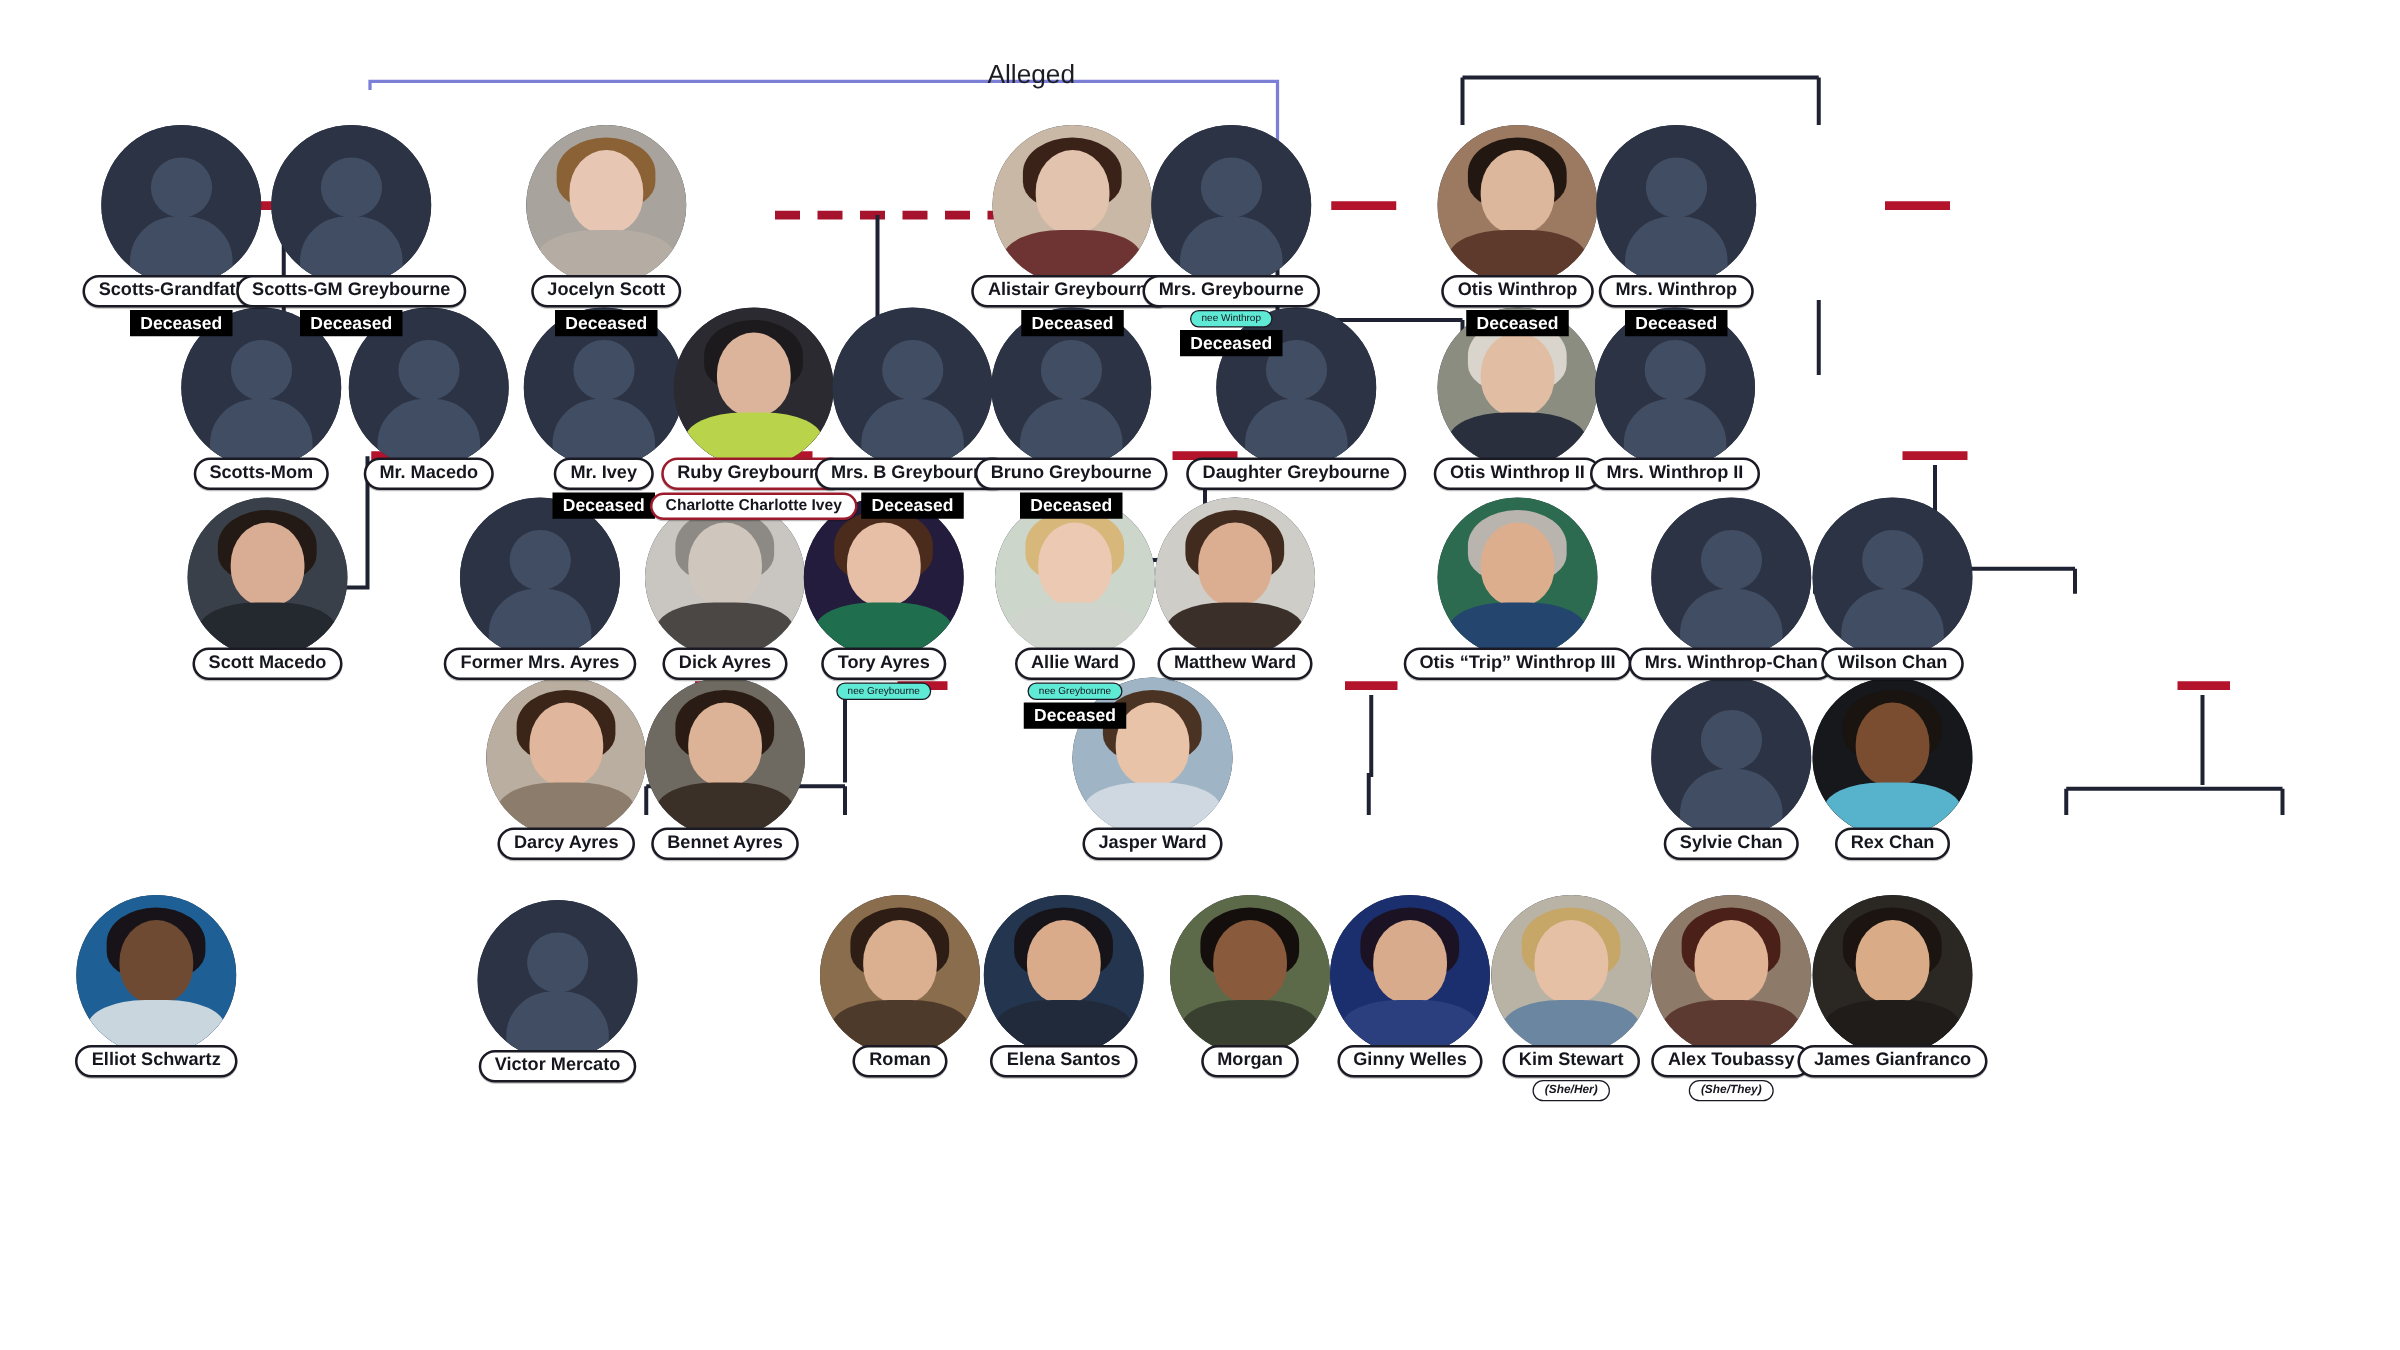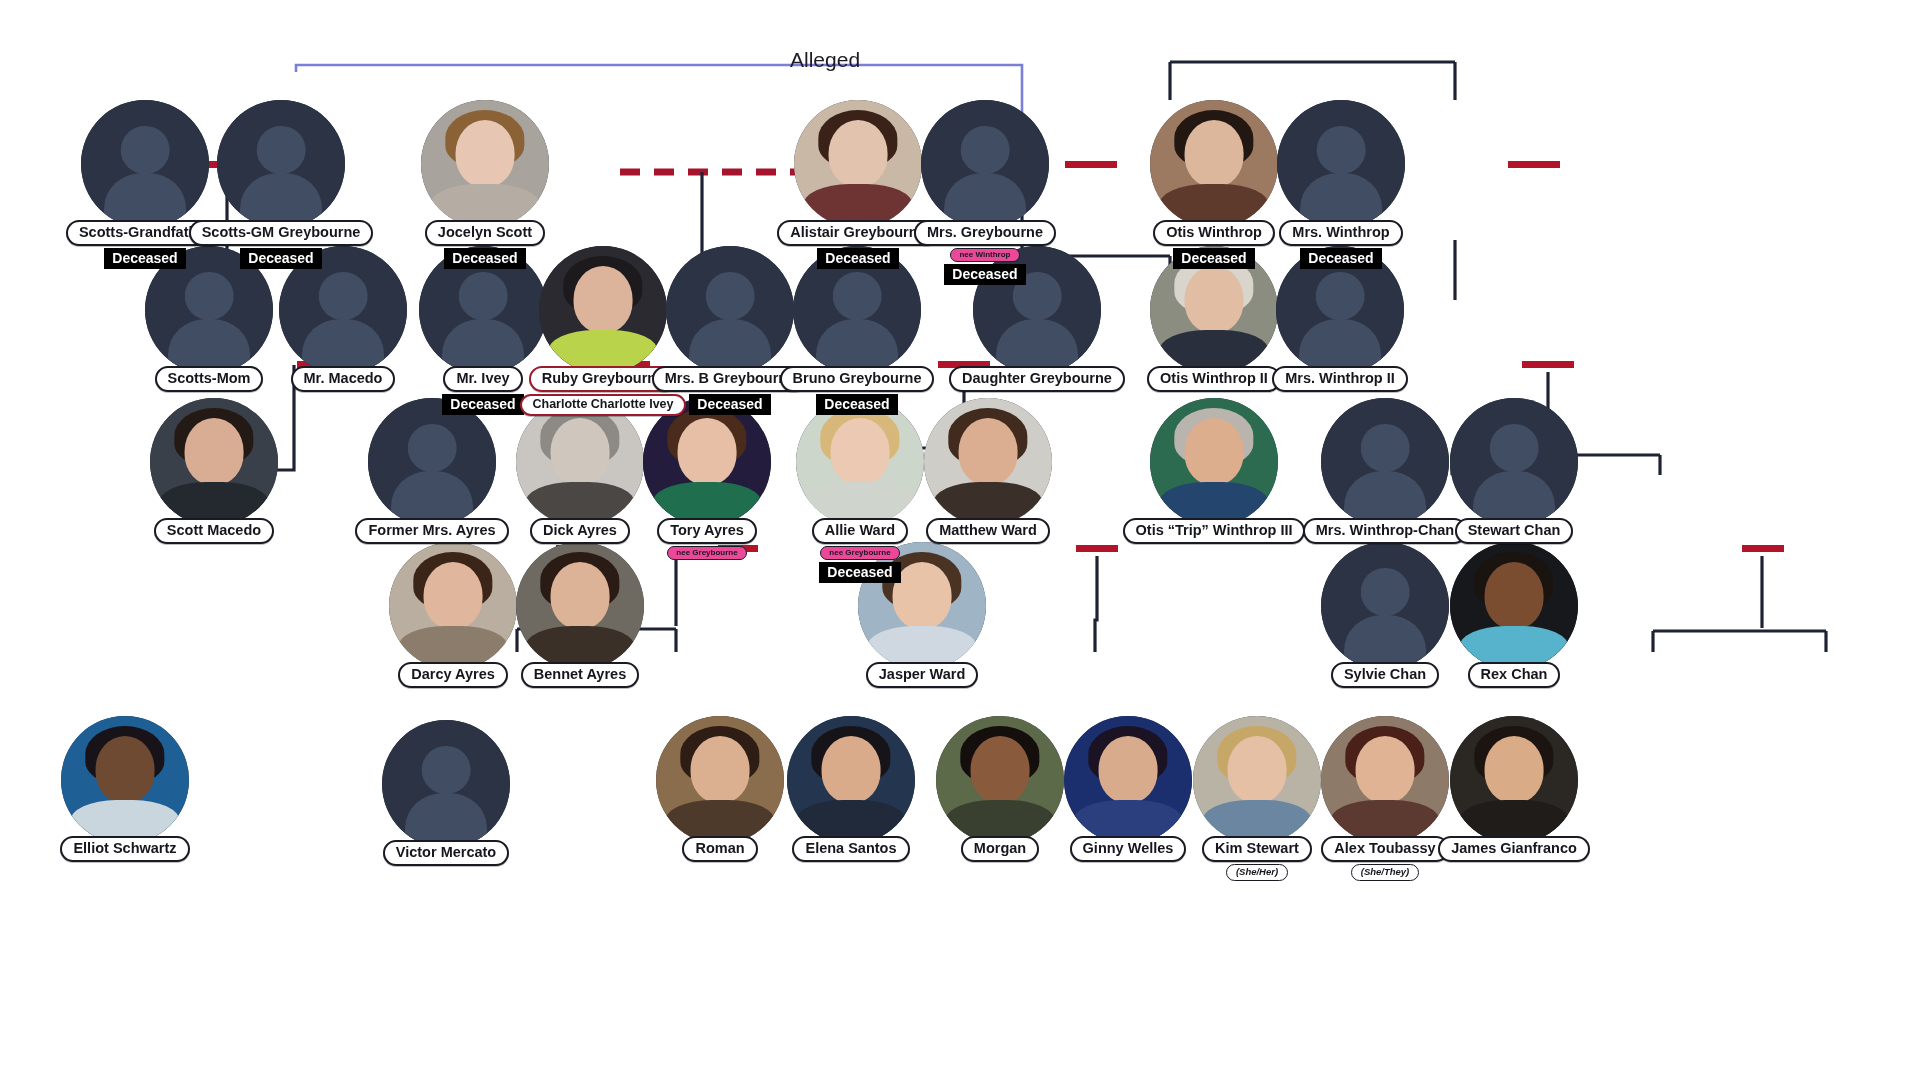--- a/index.html
+++ b/index.html
@@ -106,26 +106,26 @@
     line-height: 1.32;
     box-shadow: 0 1px 0 rgba(0,0,0,.25);
   }
   .namepill.red { border-color: #9b1b2c; }
   .namepill.sub {
     font-size: 12.5px;
     padding: 0 10px 1px;
     font-weight: bold;
   }
   .neepill {
-    background: #ec4899;
+    background: #5eead4;
     border: 1.6px solid #1a1a24;
     border-radius: 999px;
     padding: 0 8px;
     font-size: 8px;
-    font-weight: bold;
+    font-weight: normal;
     color: #16161e;
     white-space: nowrap;
     line-height: 1.5;
   }
   .deceased {
     background: #000000;
     color: #ffffff;
     font-size: 14px;
     font-weight: bold;
     padding: 1px 8px 2px;
@@ -481,21 +481,21 @@
         </div>
         <div class="labelstack">
           <div class="namepill">Mrs. Winthrop-Chan</div>
         </div>
       </div>
       <div class="node" style="left: 1429px; top: 398px;">
         <div class="avatar">
           <div class="silhouette"></div>
         </div>
         <div class="labelstack">
-          <div class="namepill">Stewart Chan</div>
+          <div class="namepill">Wilson Chan</div>
         </div>
       </div>
       <div class="node" style="left: 368px; top: 542px;">
         <div class="avatar">
           <div class="photo">
             <div class="bg" style="background:#b9ae9f"></div>
             <div class="hair" style="background:#3b2418"></div>
             <div class="head" style="background:#e0b79c"></div>
             <div class="torso" style="background:#8b7c6b"></div>
           </div>

